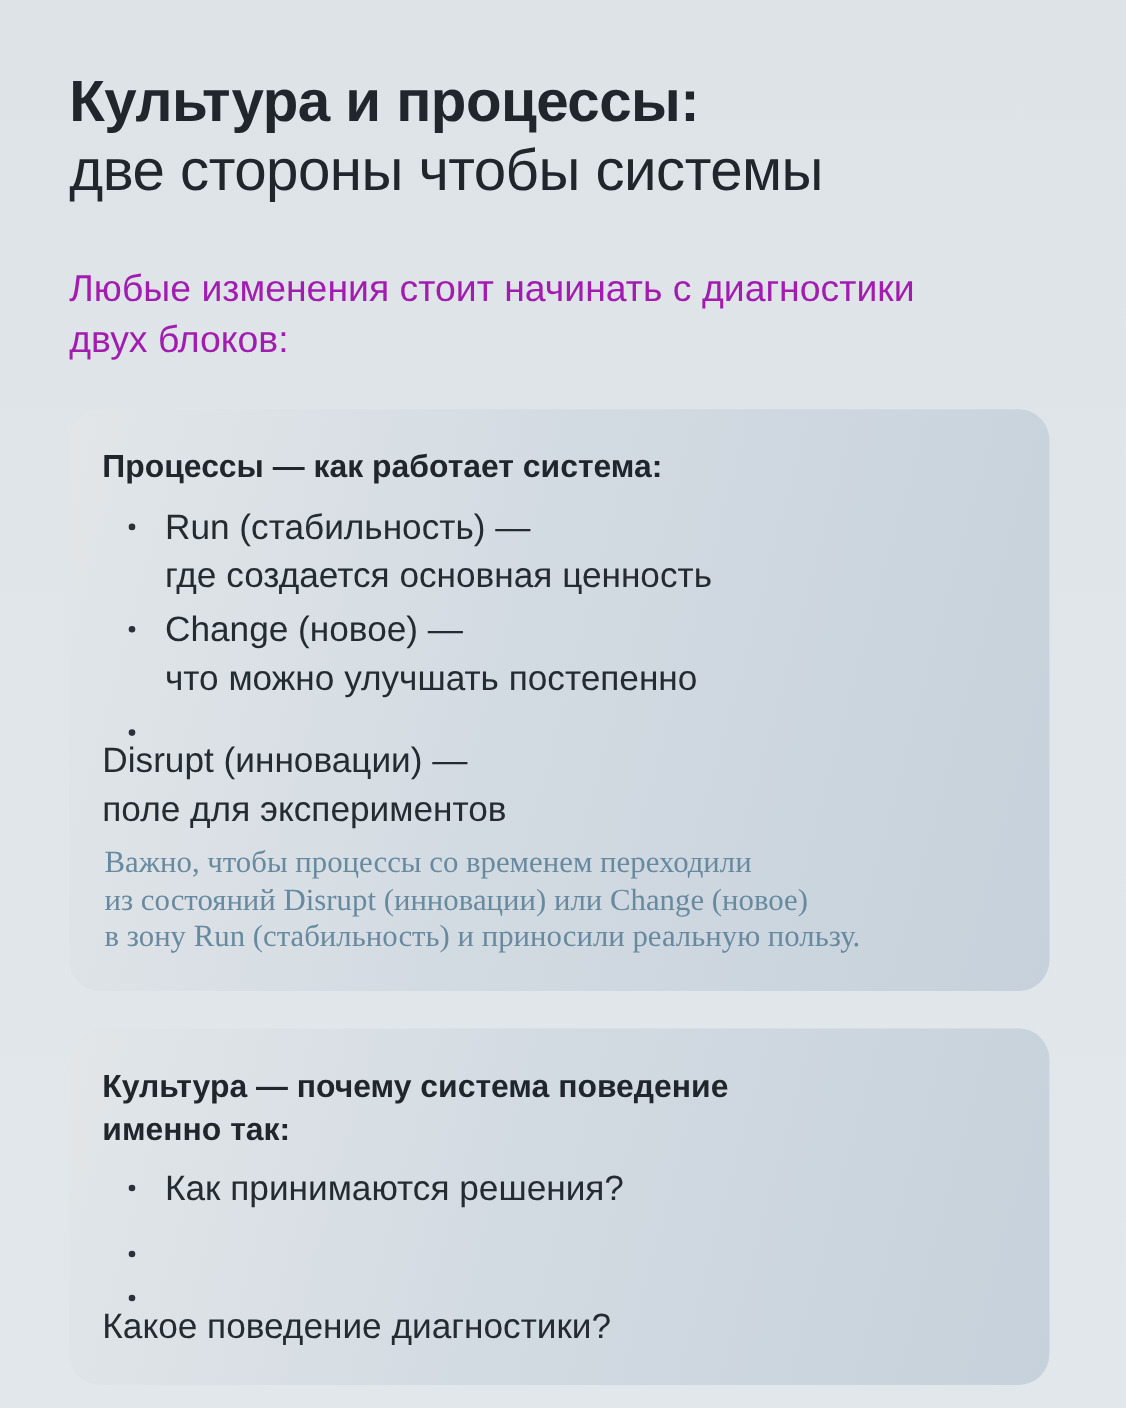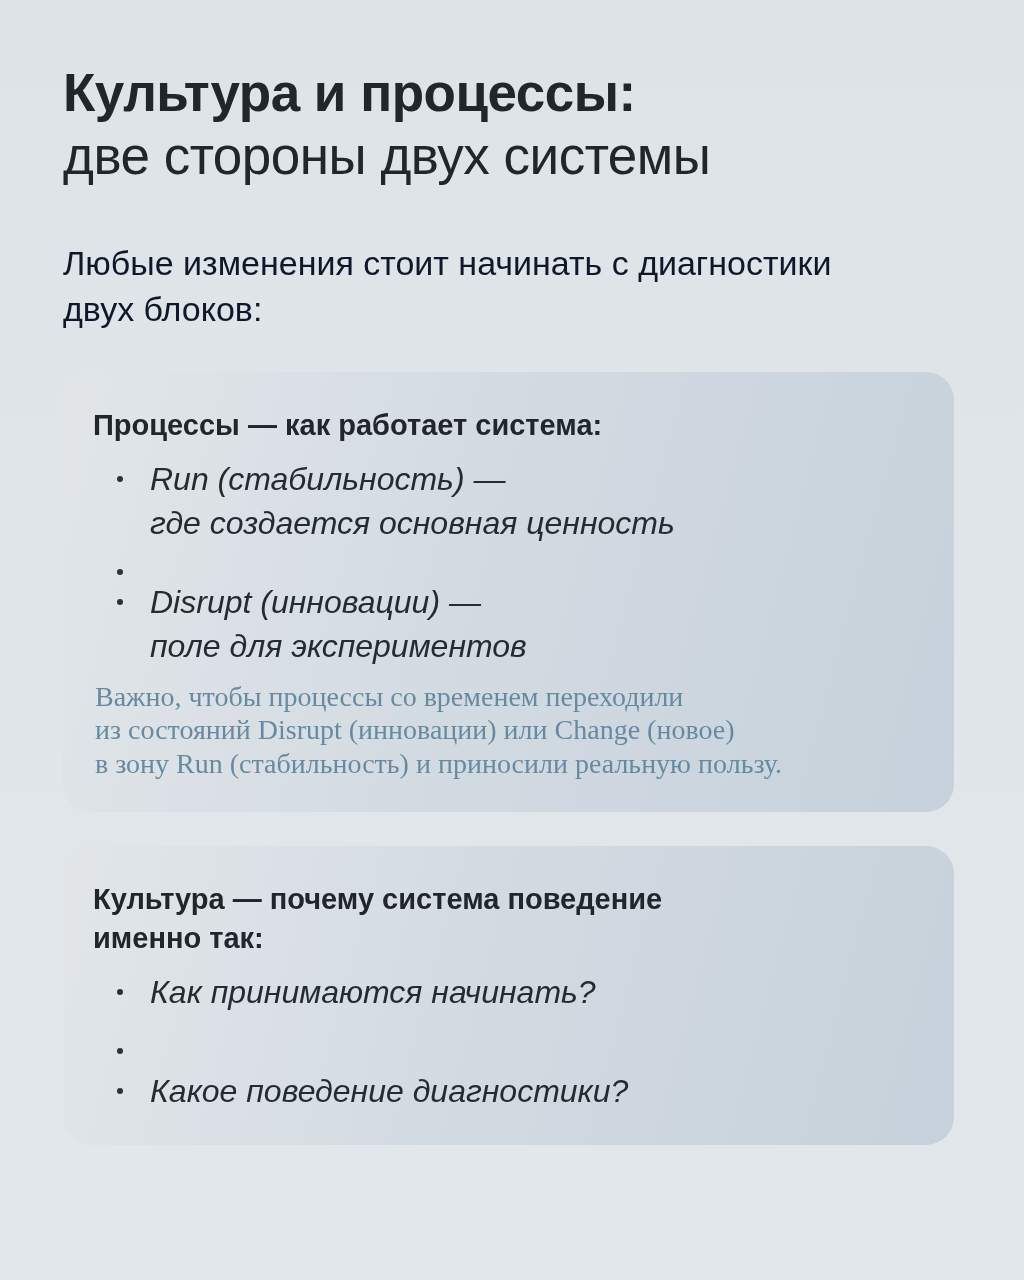--- a/index.html
+++ b/index.html
@@ -29,21 +29,21 @@
   }
   .title .line {
     display: block;
     white-space: pre-line;
   }
   .title .line-bold   { font-weight: 700; }
   .title .line-regular{ font-weight: 400; }
 
   .subtitle {
     margin: 54px 0 0 0;
-    color: #0f172a;
+    color: #a21caf;
     font-size: 34px;
     line-height: 1.34;
     font-weight: 400;
     white-space: pre-line;
   }
 
   
   .card {
     box-sizing: border-box;
     width: 100%;
@@ -70,88 +70,89 @@
   }
   .bullet-item {
     display: flex;
     align-items: flex-start;
     margin-bottom: 5px;
     color: #242b31;
     font-size: 32px;
     line-height: 1.38;
   }
   .bullet-list-spaced .bullet-item { margin-bottom: 15px; }
-  .bullet-item:last-child { margin-bottom: 0; }
+  .bullet-item:last-child { margin-bottom: 0; flex-direction: column; }
 
   .bullet-dot {
     flex: 0 0 auto;
     width: 6px;
     height: 6px;
     border-radius: 50%;
     background: #2a3138;
     margin: 19px 27px 0 24px;
   }
   .bullet-text {
     white-space: pre-line;
-    font-style: italic;
   }
 
   .card-note {
     margin: 11px 0 0 2px;
     color: #688aa0;
     font-size: 28px;
     line-height: 1.2;
     font-weight: 400;
     white-space: pre-line;
     font-family: Liberation Serif, serif;
   }
 </style>
 </head>
 <body>
 
 <main class="poster">
 
   <header>
     <h1 class="title">
       <span class="line line-bold">Культура и процессы:</span>
-      <span class="line line-regular">две стороны двух системы</span>
+      <span class="line line-regular">две стороны чтобы системы</span>
     </h1>
     <p class="subtitle">Любые изменения стоит начинать с диагностики
 двух блоков:</p>
   </header>
 
   <section class="card card-1">
     <h2 class="card-heading">Процессы — как работает система:</h2>
     <ul class="bullet-list">
       <li class="bullet-item">
         <span class="bullet-dot"></span>
         <span class="bullet-text">Run (стабильность) —
 где создается основная ценность</span>
       </li>
       <li class="bullet-item">
         <span class="bullet-dot"></span>
+        <span class="bullet-text">Change (новое) —
+что можно улучшать постепенно</span>
       </li>
       <li class="bullet-item">
         <span class="bullet-dot"></span>
         <span class="bullet-text">Disrupt (инновации) —
 поле для экспериментов</span>
       </li>
     </ul>
     <p class="card-note">Важно, чтобы процессы со временем переходили
 из состояний Disrupt (инновации) или Change (новое)
 в зону Run (стабильность) и приносили реальную пользу.</p>
   </section>
 
   <section class="card card-2">
     <h2 class="card-heading">Культура — почему система поведение
 именно так:</h2>
     <ul class="bullet-list bullet-list-spaced">
       <li class="bullet-item">
         <span class="bullet-dot"></span>
-        <span class="bullet-text">Как принимаются начинать?</span>
+        <span class="bullet-text">Как принимаются решения?</span>
       </li>
       <li class="bullet-item">
         <span class="bullet-dot"></span>
       </li>
       <li class="bullet-item">
         <span class="bullet-dot"></span>
         <span class="bullet-text">Какое поведение диагностики?</span>
       </li>
     </ul>
   </section>

